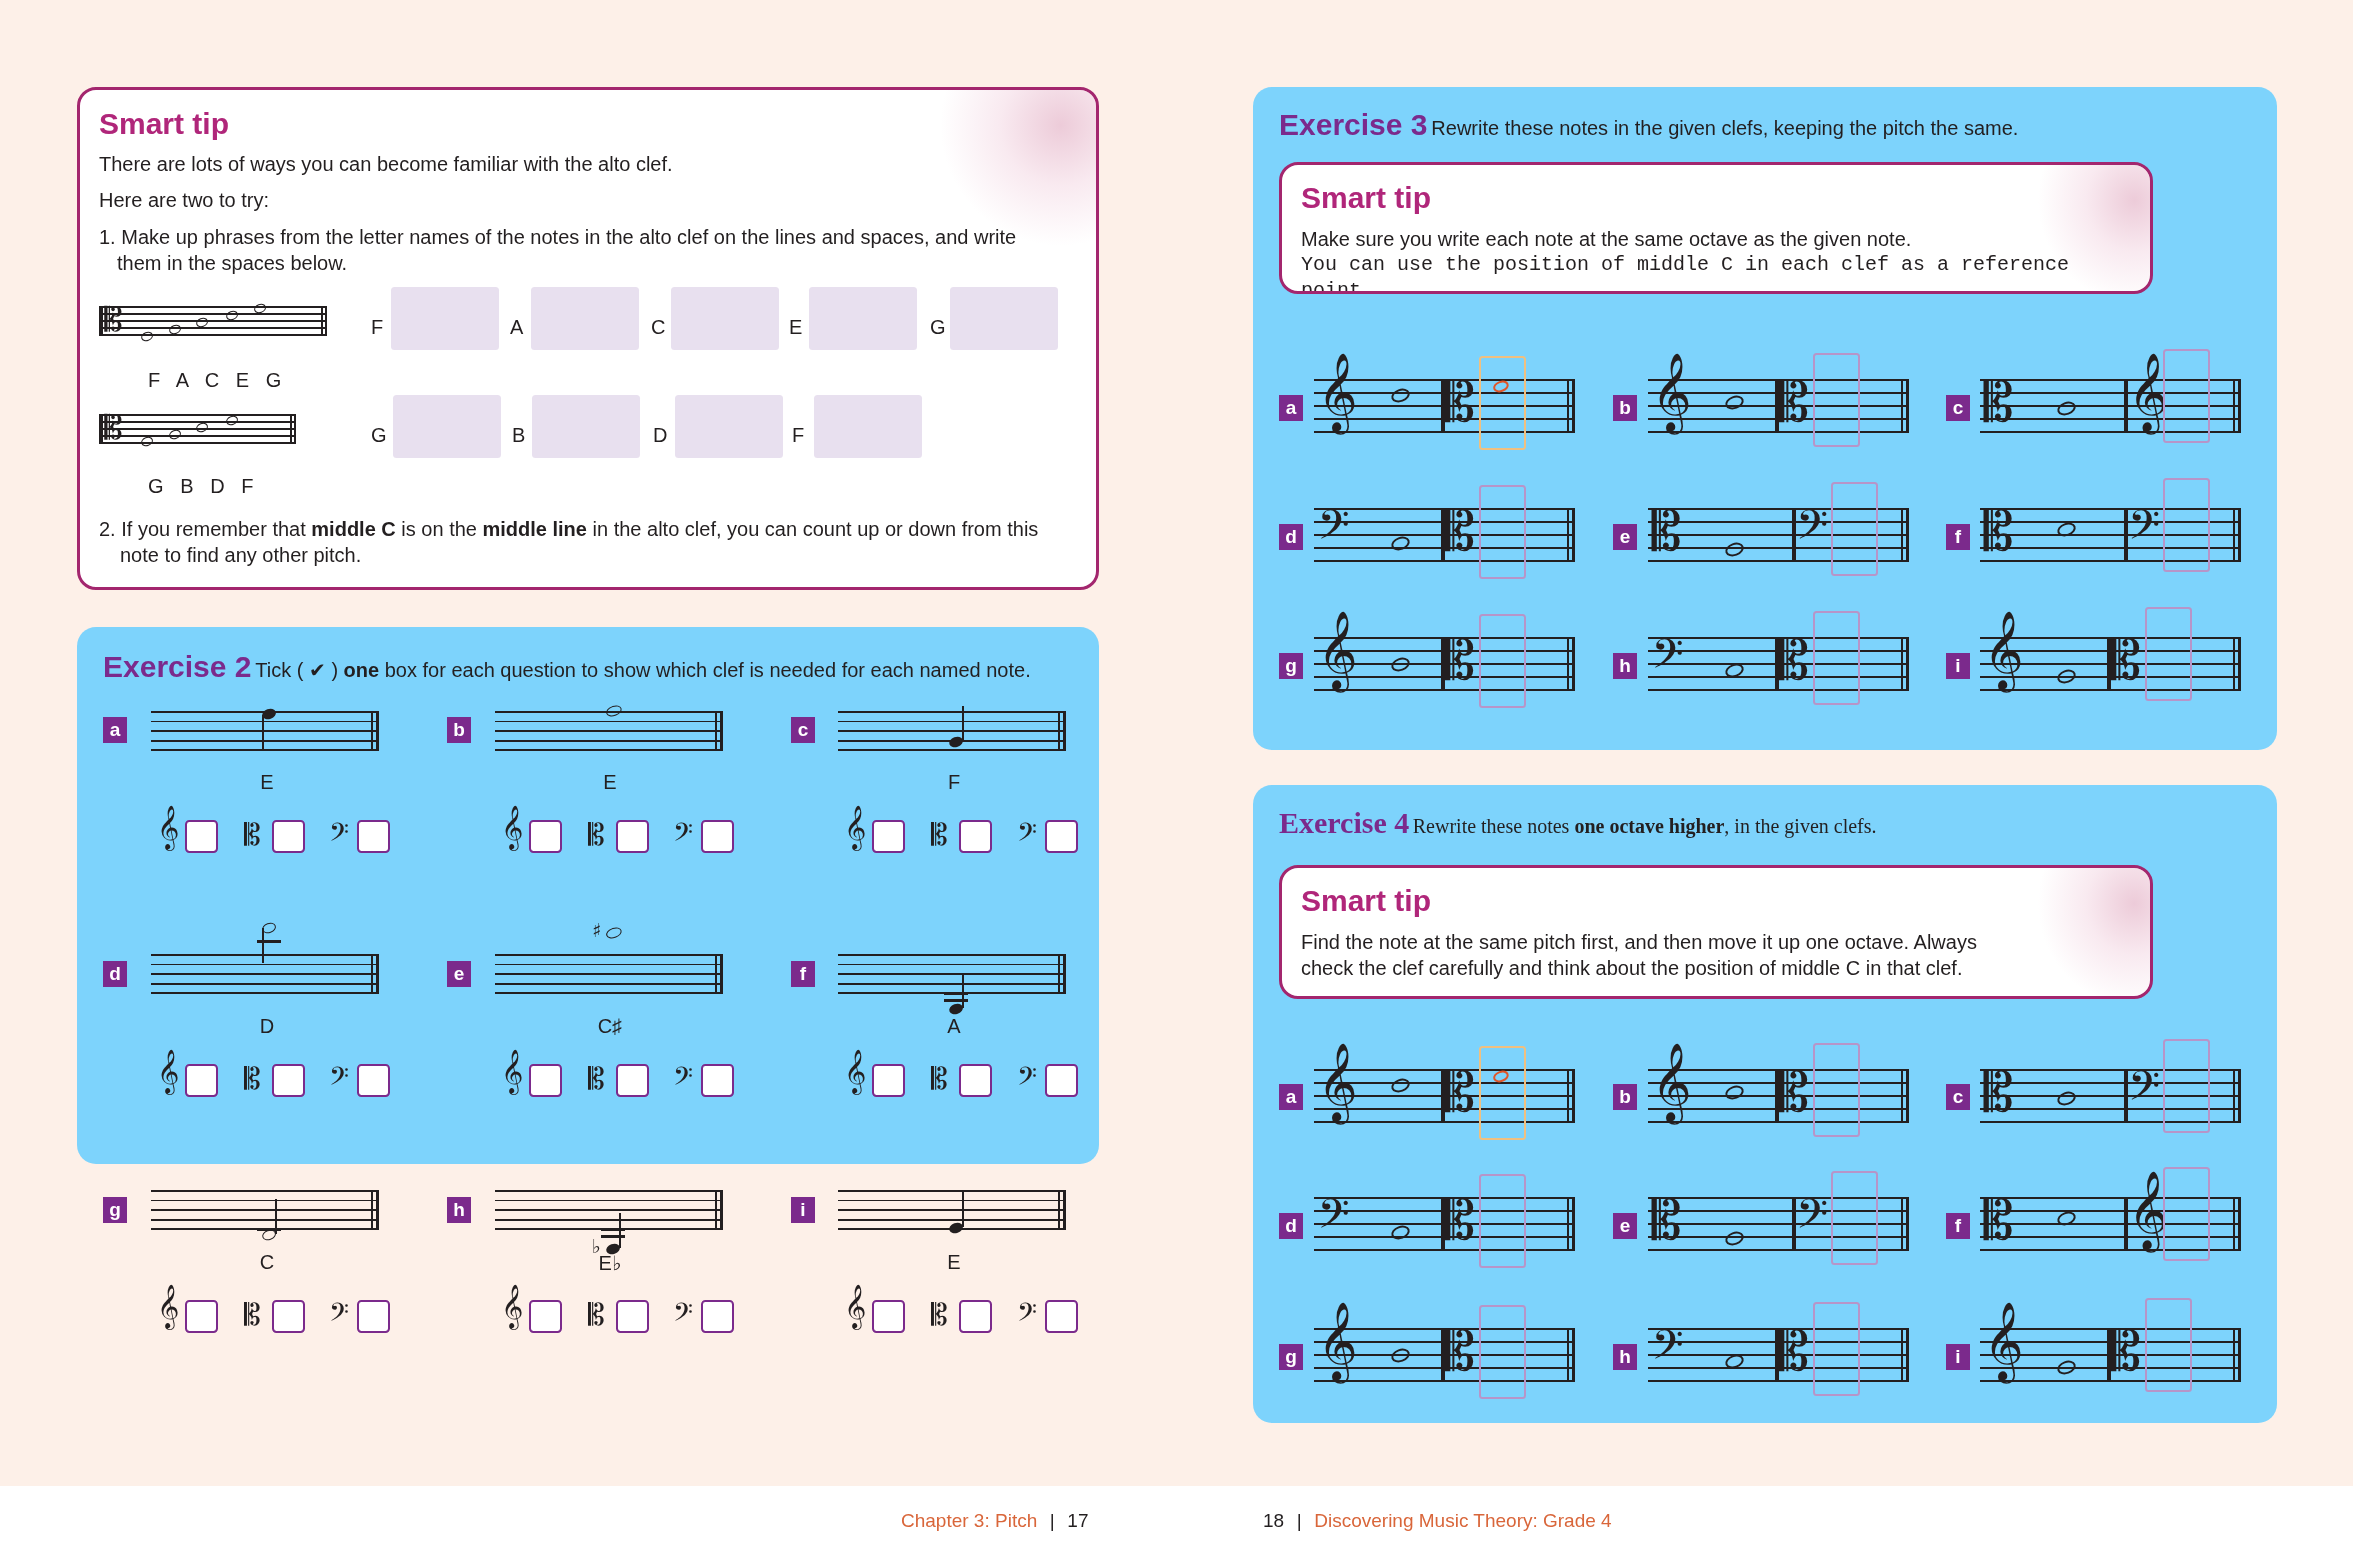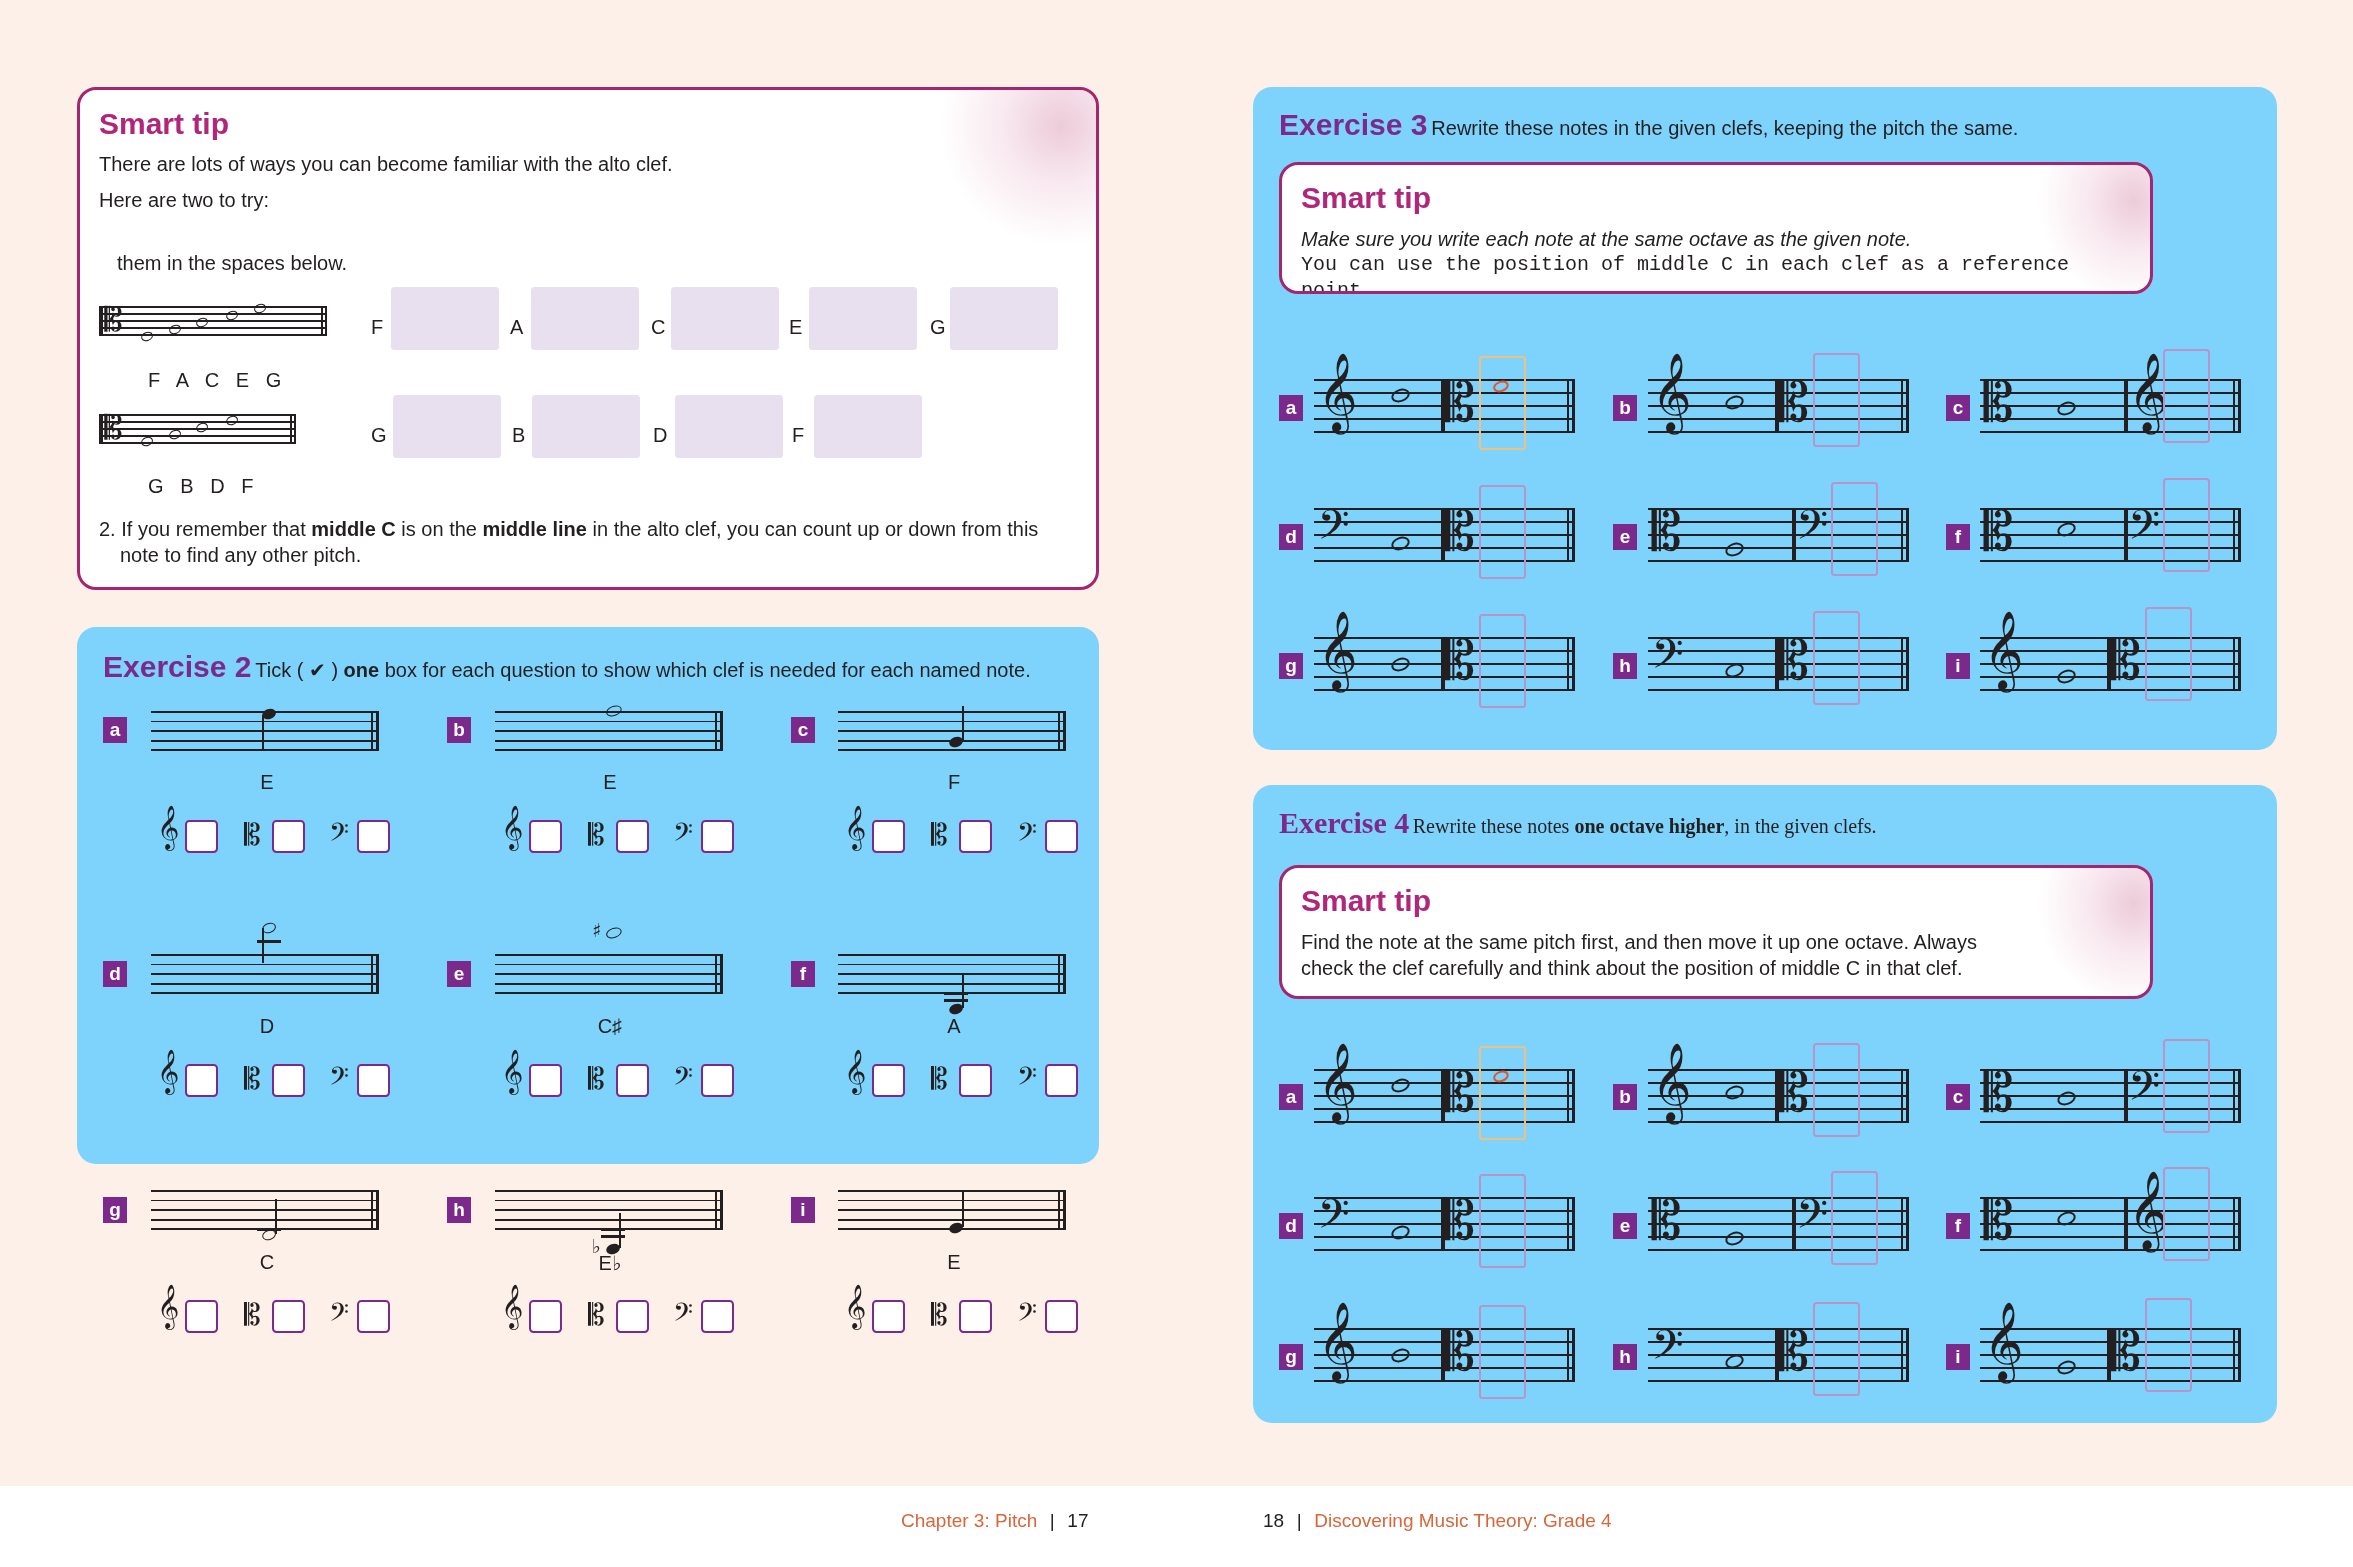--- a/index.html
+++ b/index.html
@@ -37,20 +37,21 @@
   b { font-weight: bold; }
 </style>
 </head>
 <body>
 
 <div class="tipbox" style="left:77px; top:87px; width:1022px; height:503px;">
   <div class="flourish"></div>
   <div class="abs tip-title" style="left:19px; top:17.4px;">Smart tip</div>
   <div class="abs tip-text" style="left:19px; top:61px;">There are lots of ways you can become familiar with the alto clef.</div>
   <div class="abs tip-text" style="left:19px; top:97px;">Here are two to try:</div>
+  <div class="abs tip-text" style="left:19px; top:134px;">1. Make up phrases from the letter names of the notes in the alto clef on the lines and spaces, and write</div>
   <div class="abs tip-text" style="left:37px; top:160px;">them in the spaces below.</div>
 
   <div class="staff" style="left:19px; top:216px; width:228px; height:30px;">
     <div class="line" style="top:0"></div>
       <div class="line" style="top:7px"></div>
       <div class="line" style="top:14px"></div>
       <div class="line" style="top:21px"></div>
       <div class="line" style="top:28px"></div>
     <div class="barthick" style="left:0; height:30px; width:3.5px;"></div>
     <div class="bar" style="right:0; height:30px;"></div>
@@ -296,21 +297,21 @@
 </div>
 
 <div class="panel" style="left:1253px; top:87px; width:1024px; height:663px;">
   <div class="abs" style="left:26px; top:21px; white-space:nowrap;">
     <span class="ex-title">Exercise 3</span>
     <span class="ex-desc">Rewrite these notes in the given clefs, keeping the pitch the same.</span>
   </div>
   <div class="tipbox" style="left:26px; top:75px; width:874px; height:132px;">
     <div class="flourish" style="right:-26px; top:-8.7px; width:139px; height:148px;"></div>
     <div class="abs tip-title" style="left:19px; top:15.7px;">Smart tip</div>
-    <div class="abs tip-text" style="left:19px; top:61px;font-style:italic;">Make sure you write each note at the same octave as the given note.</div>
+    <div class="abs tip-text" style="left:19px; top:61px;">Make sure you write each note at the same octave as the given note.</div>
     <div class="abs tip-text" style="left:19px; top:87px;font-family:Liberation Mono, monospace;">You can use the position of middle C in each clef as a reference point.</div>
   </div>
   <div id="ex3-grid">
       <div class="badge" style="left:26px; top:308px;">a</div>
       <div class="staff" style="left:61px; top:292px; width:261px; height:54px;">
         <div class="line" style="top:0px"></div>
         <div class="line" style="top:13px"></div>
         <div class="line" style="top:26px"></div>
         <div class="line" style="top:39px"></div>
         <div class="line" style="top:52px"></div>

